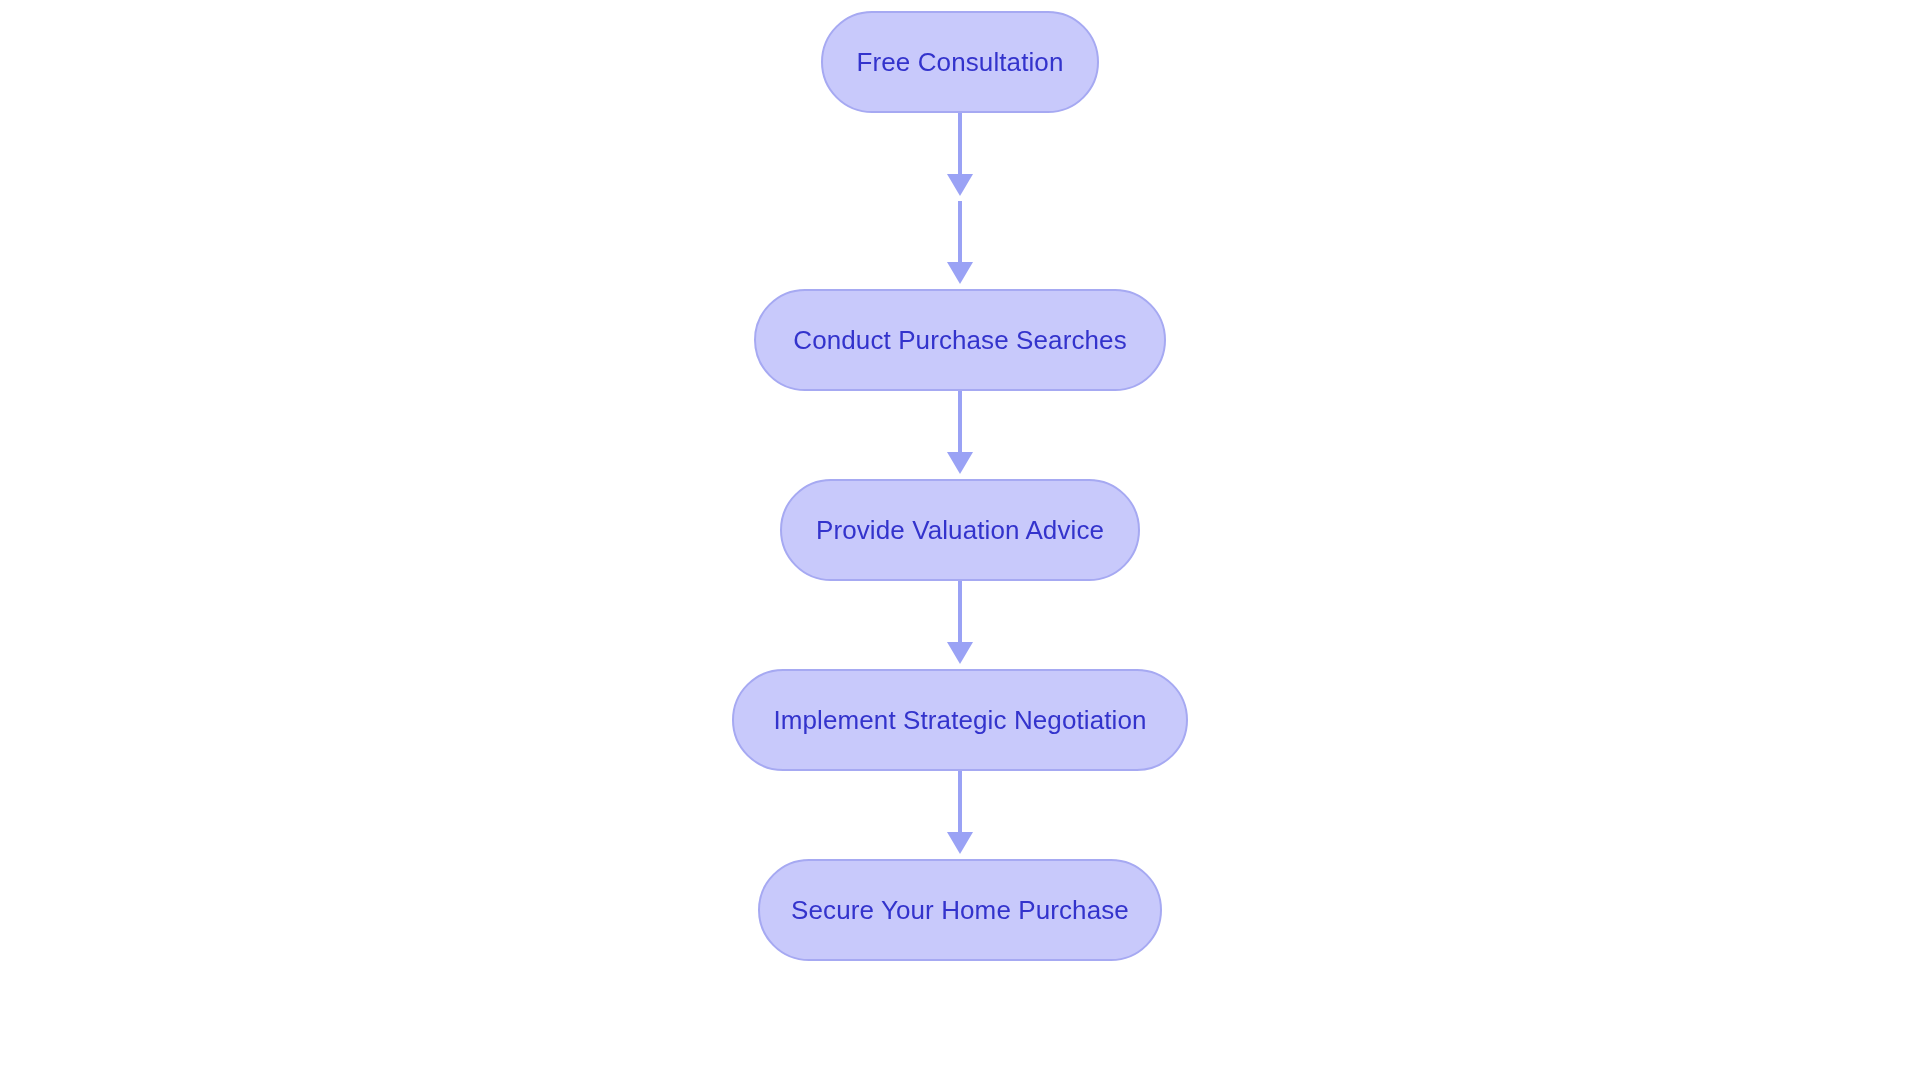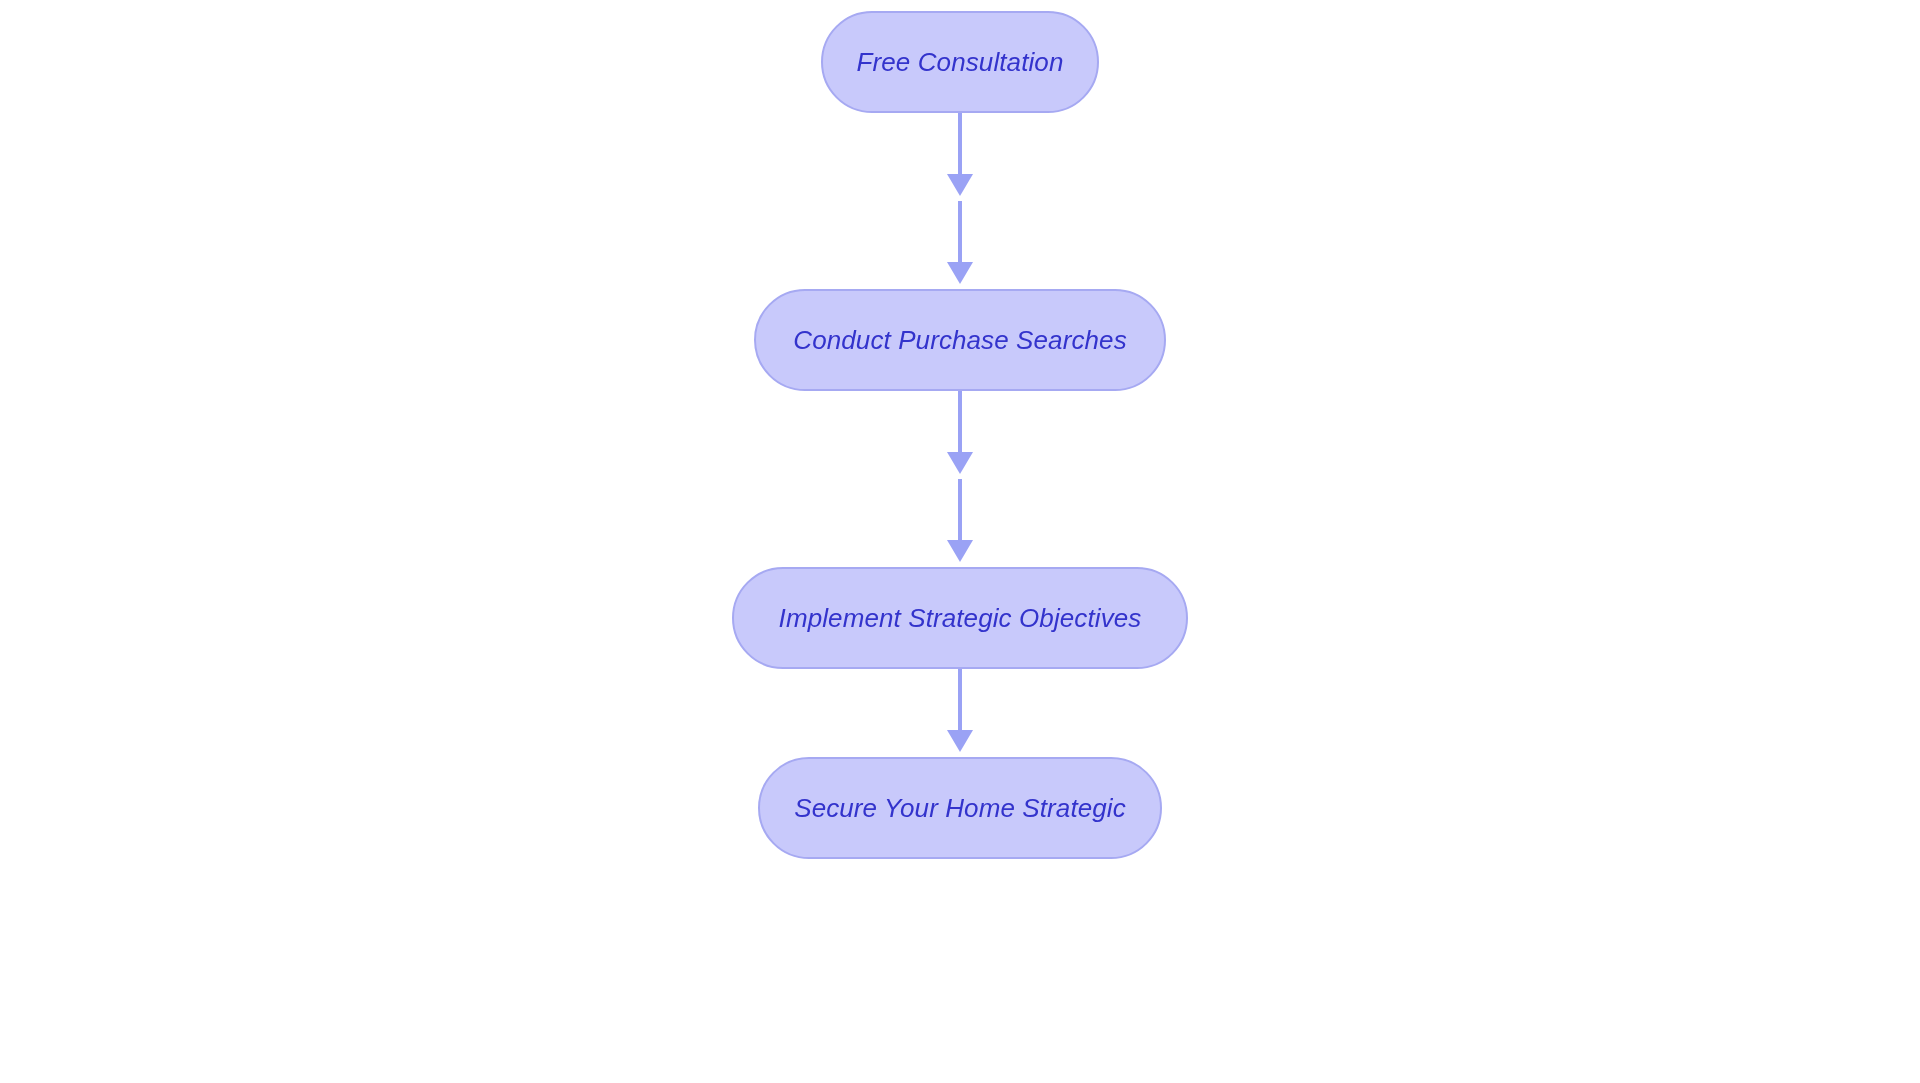--- a/index.html
+++ b/index.html
@@ -45,21 +45,20 @@
     display: flex;
     align-items: center;
     justify-content: center;
     color: #3333cc;
     font-size: 26px;
     font-family: "Liberation Sans", sans-serif;
     font-weight: 400;
     letter-spacing: 0.1px;
     white-space: nowrap;
     padding: 0 38px;
-    font-style: italic;
   }
 
   .node-label {
     display: block;
     line-height: 1;
   }
 
   .connector {
     position: relative;
     width: 40px;
@@ -108,33 +107,36 @@
 
     <div class="node" style="width:412px">
       <span class="node-label">Conduct Purchase Searches</span>
     </div>
 
     <div class="connector">
       <div class="connector-line"></div>
       <div class="connector-arrow"></div>
     </div>
 
+    <div class="node" style="width:360px">
+      <span class="node-label">Provide Valuation Advice</span>
+    </div>
 
     <div class="connector">
       <div class="connector-line"></div>
       <div class="connector-arrow"></div>
     </div>
 
     <div class="node" style="width:456px">
-      <span class="node-label">Implement Strategic Objectives</span>
+      <span class="node-label">Implement Strategic Negotiation</span>
     </div>
 
     <div class="connector">
       <div class="connector-line"></div>
       <div class="connector-arrow"></div>
     </div>
 
     <div class="node" style="width:404px">
-      <span class="node-label">Secure Your Home Strategic</span>
+      <span class="node-label">Secure Your Home Purchase</span>
     </div>
 
   </div>
 </div>
 
 </body></html>

